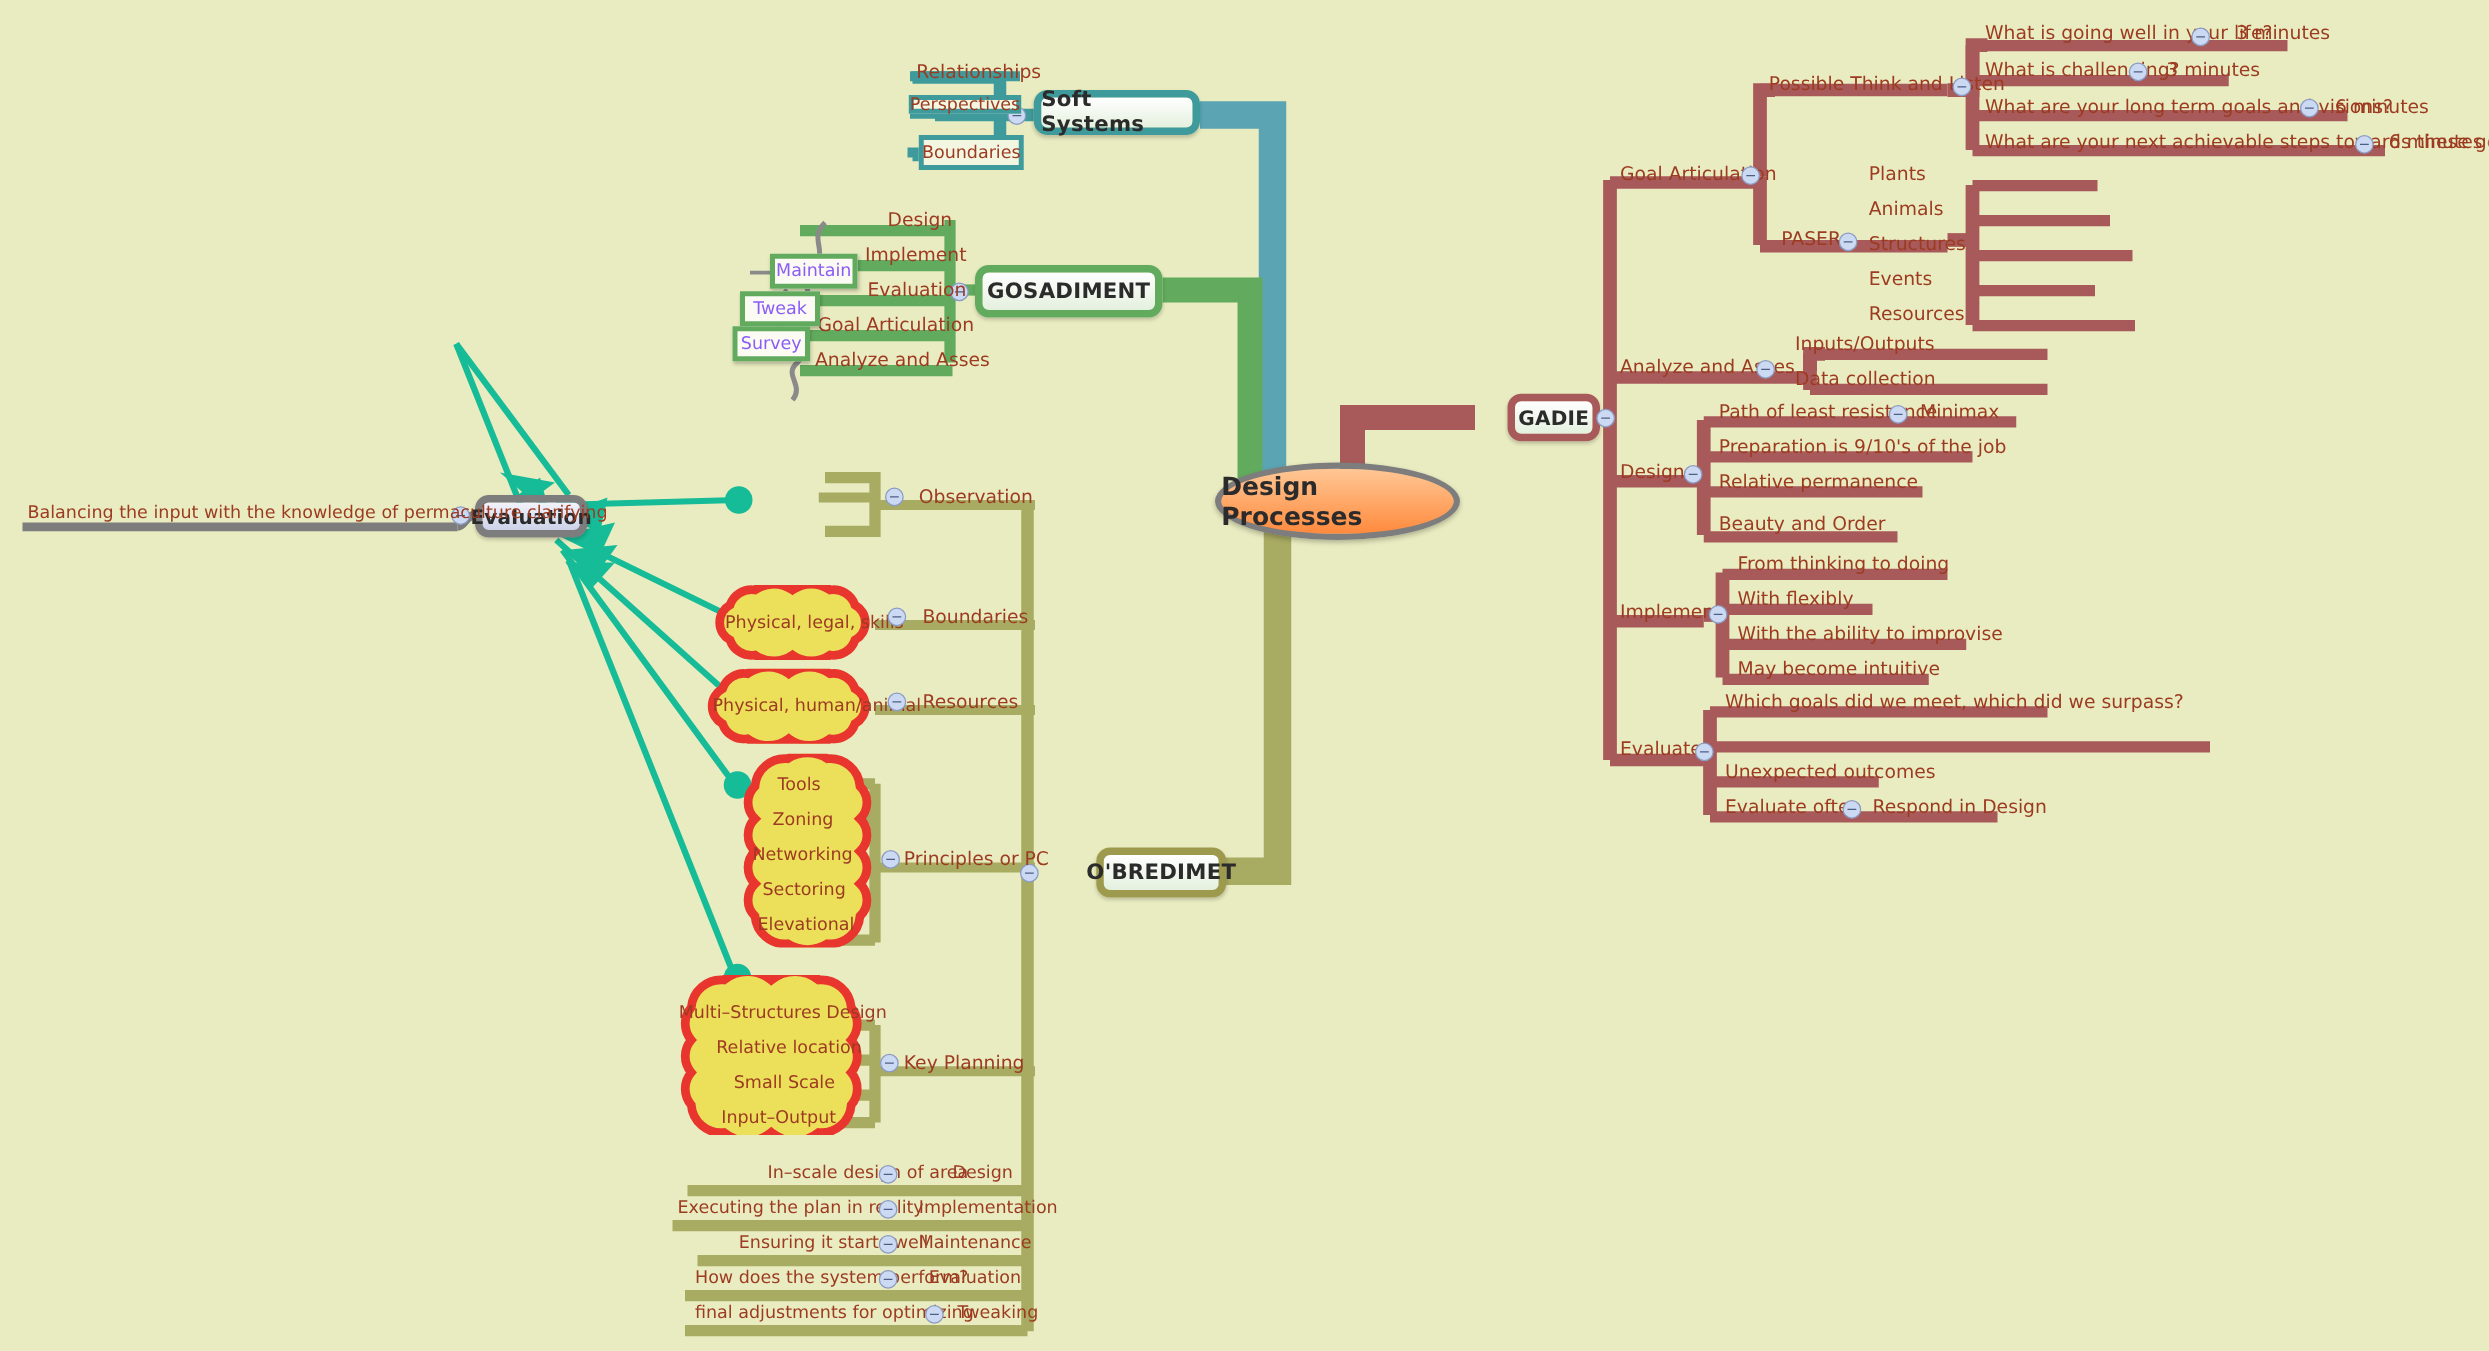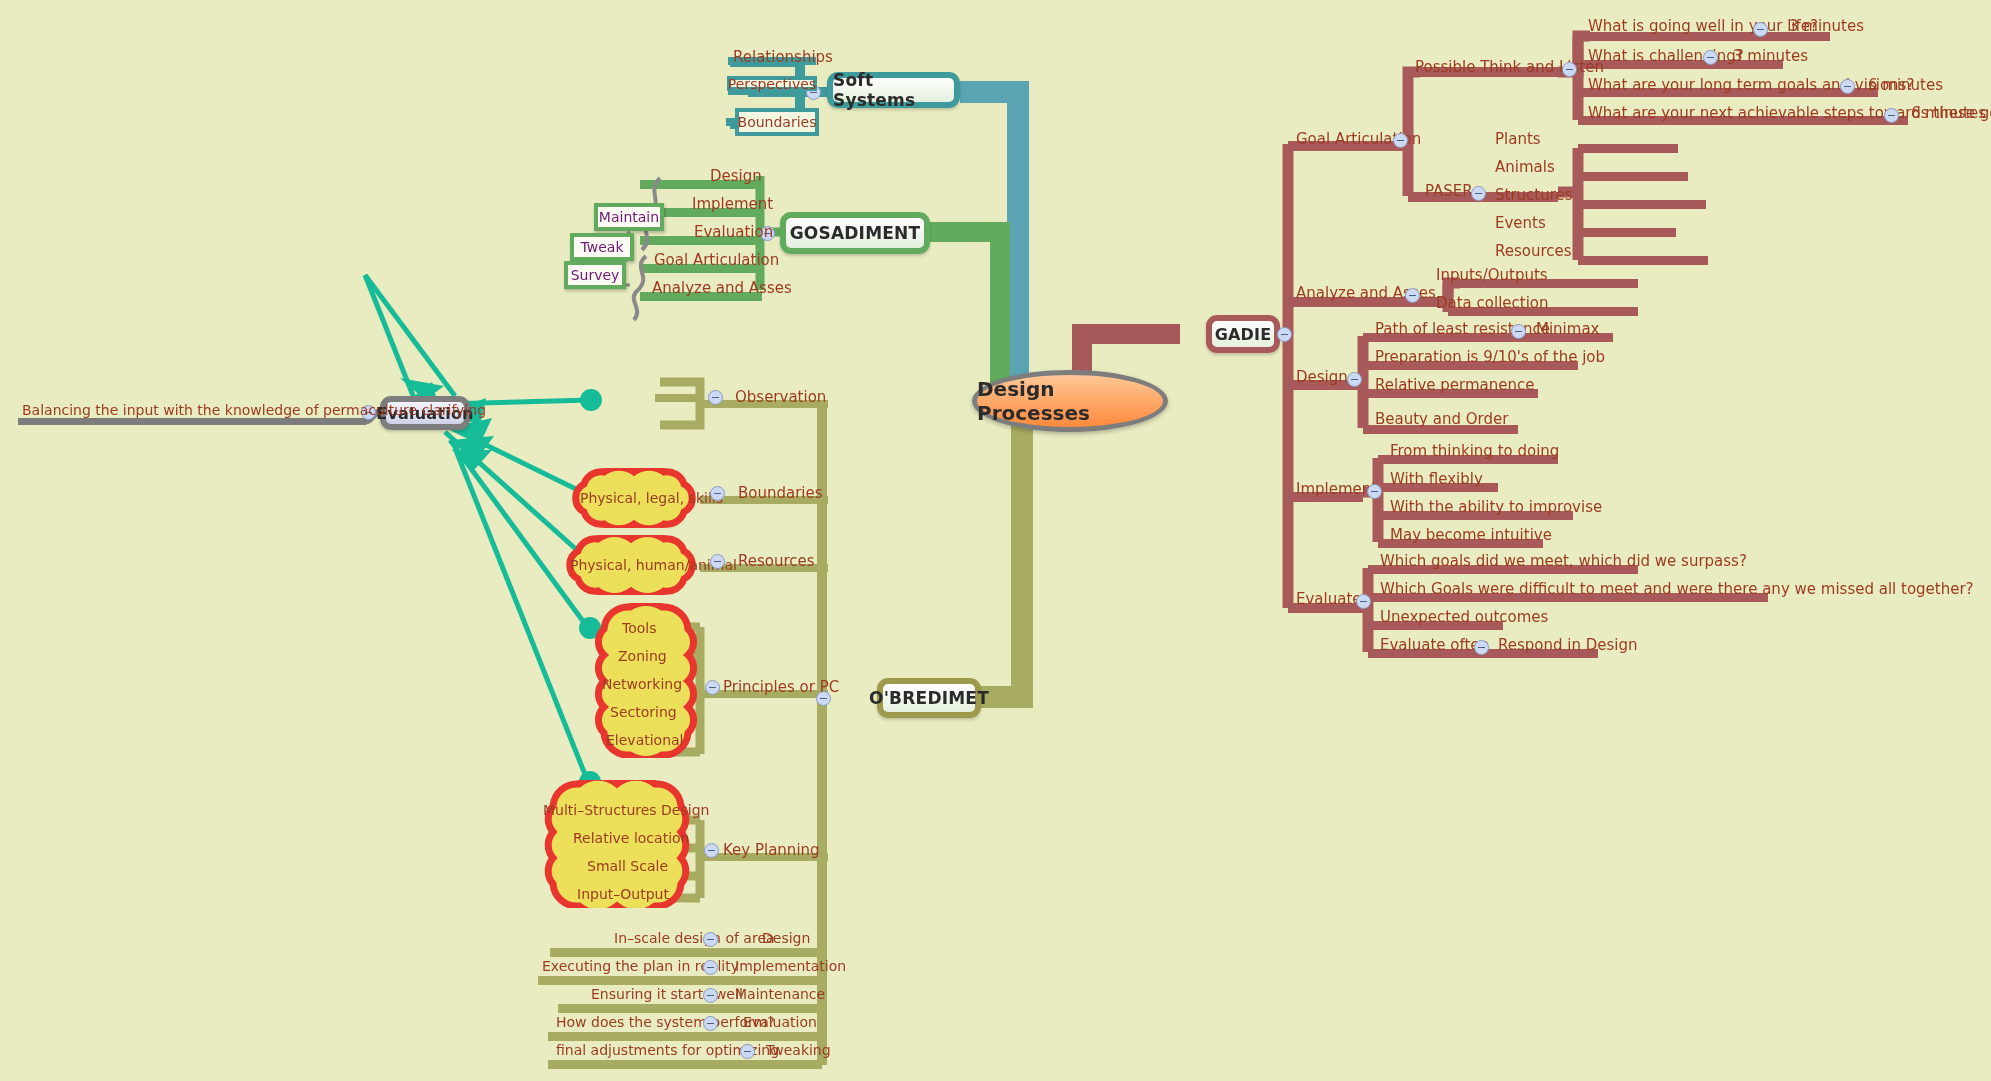--- a/index.html
+++ b/index.html
@@ -35,22 +35,22 @@
         font-weight:bold;font-size:17px;color:#2b2b2b;letter-spacing:.2px;
         box-shadow:0 2px 3px rgba(0,0,0,.18);}
   .pill.teal{border:6px solid #3f9b9b;}
   .pill.green{border:6px solid #62ab5e;}
   .pill.olive{border:6px solid #9d9a4e;margin-left:44px;}
   .pill.maroon{border:6px solid #a85a5a;}
   .pill.grey{border:6px solid #7d7d7d;background:linear-gradient(#f2f3fb,#cdd2e8);}
 
   
   .wbox{position:absolute;background:#fbfbf4;border:4px solid #62ab5e;box-sizing:border-box;
-        display:flex;align-items:center;justify-content:center;font-size:14px;color:#701a75;
-        box-shadow:1px 2px 3px rgba(0,0,0,.25);}
+        display:flex;align-items:center;justify-content:center;font-size:14px;color:#8b5cf6;
+        box-shadow:1px 2px 3px rgba(0,0,0,.25);margin-left:22px;}
   .tealbox{position:absolute;background:#f3f6e0;border:4px solid #3f9b9b;box-sizing:border-box;
         display:flex;align-items:center;justify-content:center;font-size:14px;color:#9c3b22;}
 
   
   .cloud{position:absolute;}
   .cloud .clabel{position:absolute;white-space:nowrap;font-size:14px;color:#9c3b22;}
 </style>
 </head>
 <body style="background: rgb(233, 236, 192);">
 
@@ -355,21 +355,20 @@
   <div class="lbl" style="left:1296px;top:482px;">Implement</div>
   <div class="tog" style="left:1367px;top:484px;"></div>
   <div class="lbl" style="left:1390px;top:444px;">From thinking to doing</div>
   <div class="lbl" style="left:1390px;top:472px;">With flexibly</div>
   <div class="lbl" style="left:1390px;top:500px;">With the ability to improvise</div>
   <div class="lbl" style="left:1390px;top:528px;">May become intuitive</div>
 
   <div class="lbl" style="left:1296px;top:592px;">Evaluate</div>
   <div class="tog" style="left:1356px;top:594px;"></div>
   <div class="lbl" style="left:1380px;top:554px;">Which goals did we meet, which did we surpass?</div>
-  <div class="lbl" style="left:1380px;top:582px;">Which Goals were difficult to meet and were there any we missed all together?</div>
   <div class="lbl" style="left:1380px;top:610px;">Unexpected outcomes</div>
   <div class="lbl" style="left:1380px;top:638px;">Evaluate often</div>
   <div class="tog" style="left:1474px;top:640px;"></div>
   <div class="lbl" style="left:1498px;top:638px;">Respond in Design</div>
 
   <div class="pill grey" style="left:380px;top:396px;width:90px;height:34px;font-size:16px;">Evaluation</div>
   <div class="tog" style="left:361px;top:405px;"></div>
   <div class="lbl sm" style="left:22px;top:403px;">Balancing the input with the knowledge of permaculture clarifying</div>
 
 </div>

